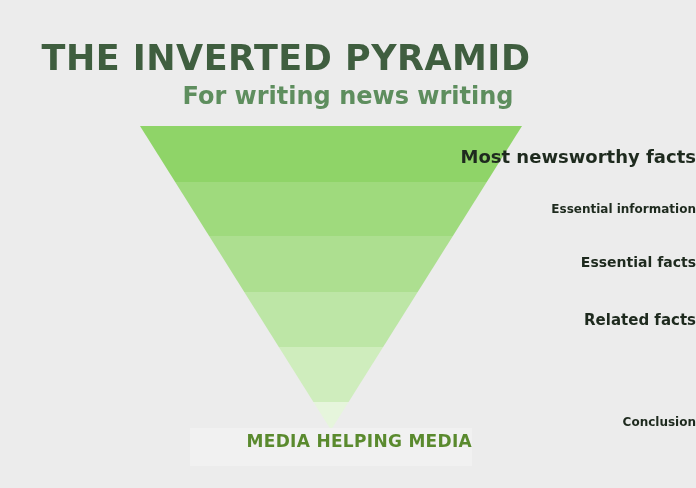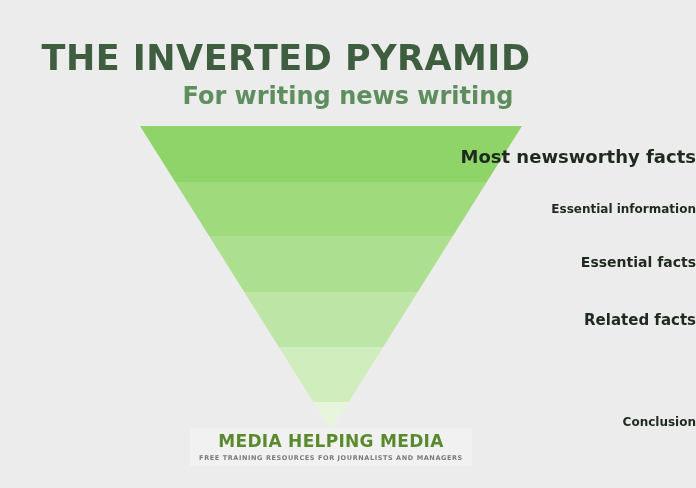--- a/index.html
+++ b/index.html
@@ -29,21 +29,21 @@
   .band-label {
     position: absolute; left: 0; width: 696px;
     text-align: right; font-weight: bold; color: #1e2a1e;
   }
   .logo {
     position: absolute; left: 190px; top: 428px; width: 282px; height: 38px;
     background: #f1f1f1;
   }
   .logo-title {
     position: absolute; left: 0; top: 3px; width: 100%;
-    text-align: center;
+    text-align: right;
     font-size: 17px; font-weight: bold; color: #5a8a2e;
     letter-spacing: 0.3px;
   }
   .logo-sub {
     position: absolute; left: 0; top: 26px; width: 100%;
     text-align: center;
     font-size: 6.5px; font-weight: bold; color: #7a7a7a;
     letter-spacing: 0.6px;
   }
 </style>
@@ -71,14 +71,13 @@
 </svg>
 
 <div class="band-label" style="top:146px;font-size:18px;">Most newsworthy facts</div>
 <div class="band-label" style="top:202px;font-size:12px;">Essential information</div>
 <div class="band-label" style="top:254px;font-size:14px;">Essential facts</div>
 <div class="band-label" style="top:311px;font-size:15px;">Related facts</div>
 <div class="band-label" style="top:367px;font-size:12px;margin-top:48px;">Conclusion</div>
 
 <div class="logo">
   <div class="logo-title">MEDIA HELPING MEDIA</div>
-  <div class="logo-sub">FREE TRAINING RESOURCES FOR JOURNALISTS AND MANAGERS</div>
 </div>
 
 </body></html>

